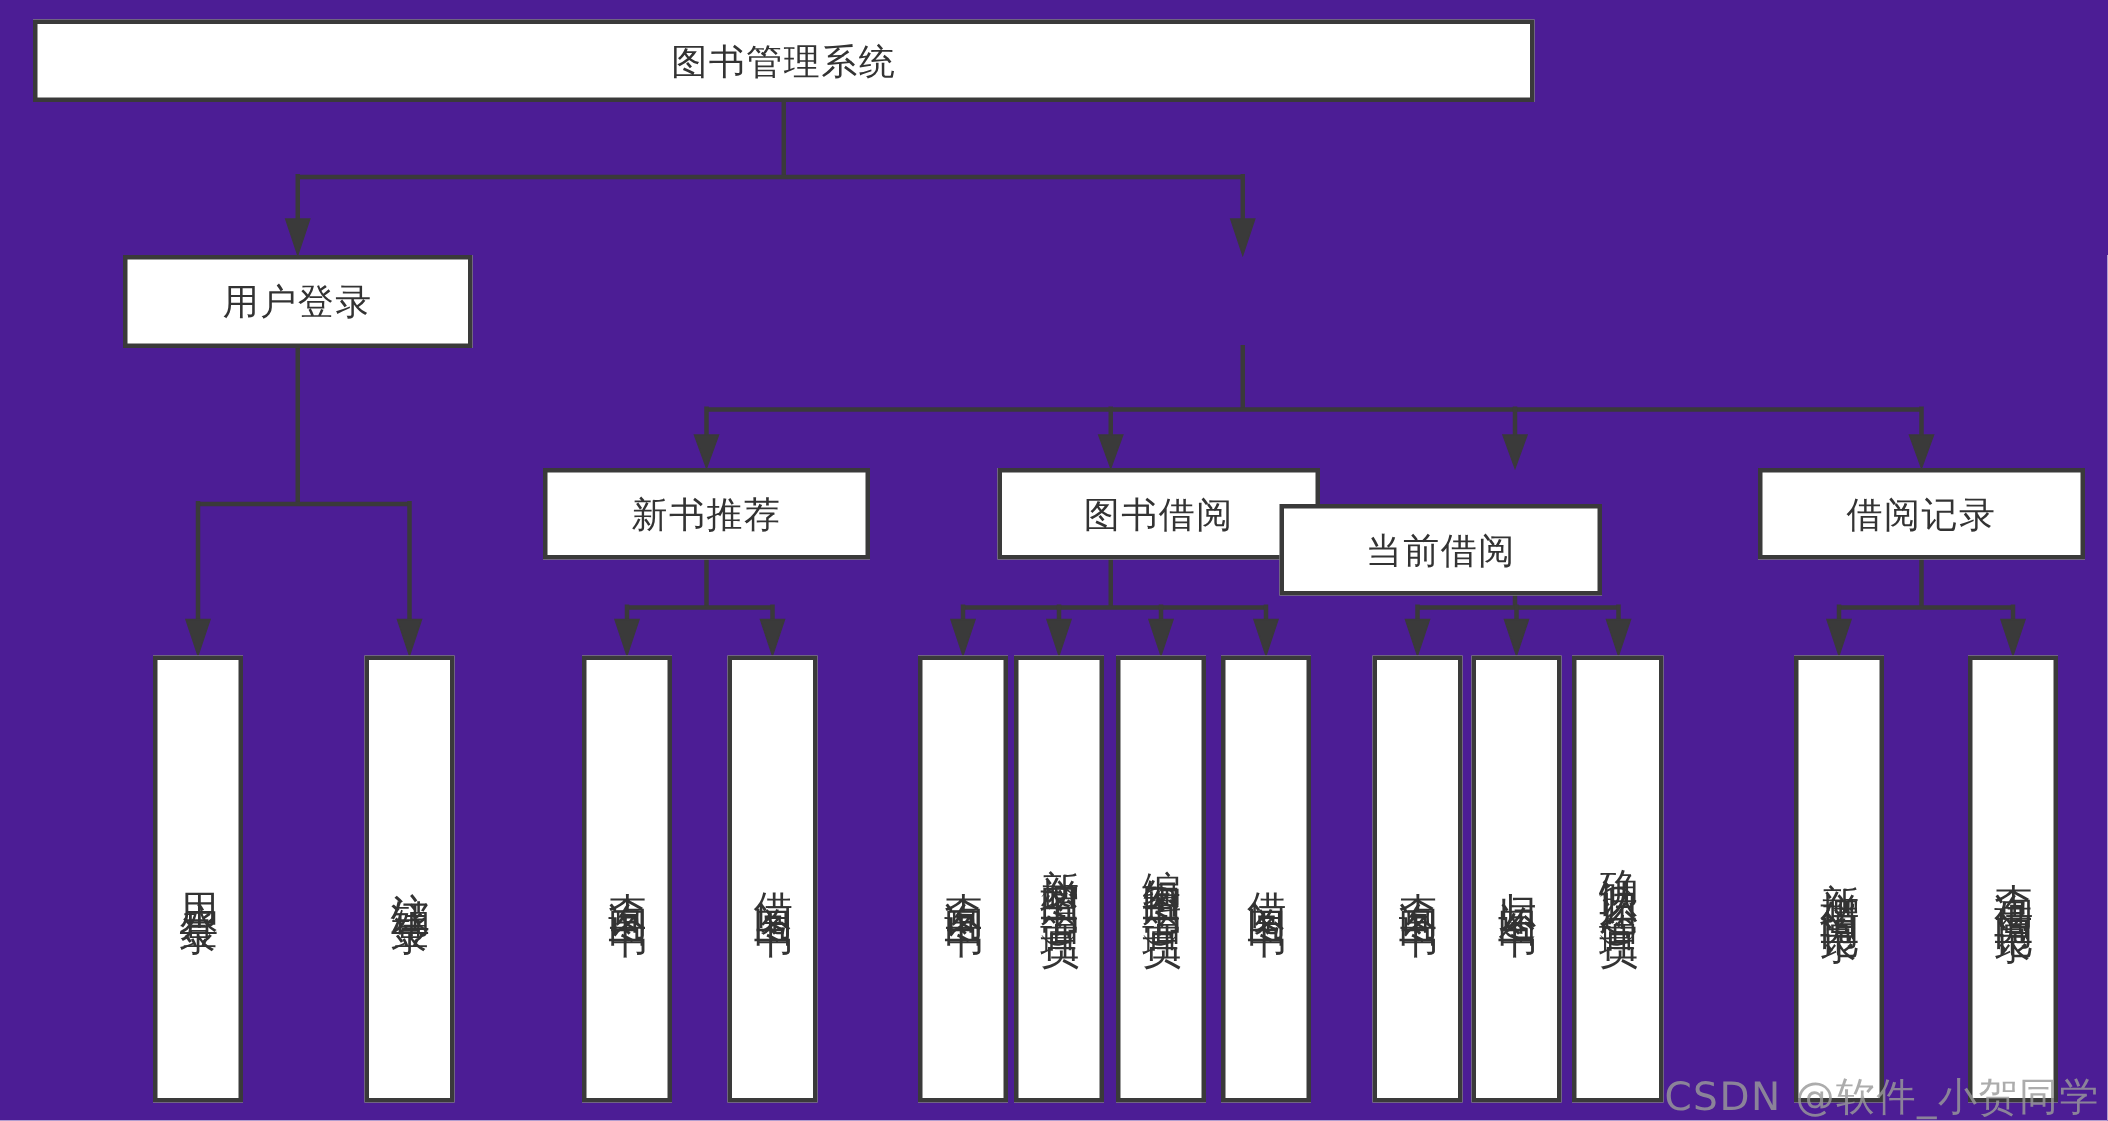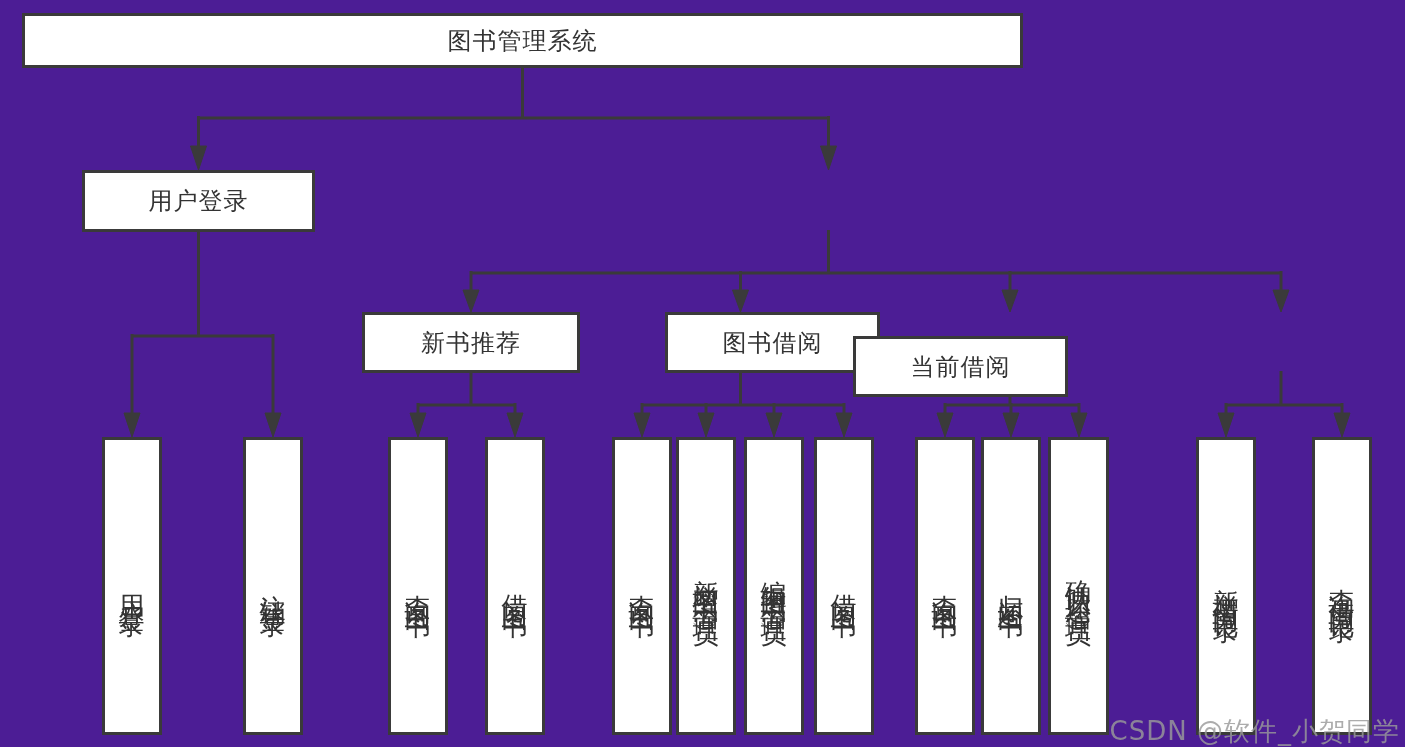--- a/index.html
+++ b/index.html
@@ -150,20 +150,21 @@
     </g>
   </svg>
 
   <div class="node node-h" style="left:22px; top:13px; width:1001px; height:55px;">图书管理系统</div>
 
   <div class="node node-h" style="left:82px; top:170px; width:233px; height:62px;">用户登录</div>
 
   <div class="node node-h" style="left:362px; top:312px; width:218px; height:61px;">新书推荐</div>
   <div class="node node-h" style="left:633px; top:312px; width:215px; height:61px;margin-left:32px;">图书借阅</div>
   <div class="node node-h" style="left:853px; top:312px; width:215px; height:61px;margin-top:24px;">当前借阅</div>
+  <div class="node node-h" style="left:1172px; top:312px; width:218px; height:61px;">借阅记录</div>
 
   <div class="node node-v" style="left:102px;">用户登录</div>
   <div class="node node-v" style="left:243px;">注销登录</div>
 
   <div class="node node-v" style="left:388px;">查询图书</div>
   <div class="node node-v" style="left:485px;">借阅图书</div>
 
   <div class="node node-v" style="left:612px;">查询图书</div>
   <div class="node node-v" style="left:676px;">新增图书（管理员）</div>
   <div class="node node-v" style="left:744px;">编辑图书（管理员）</div>

